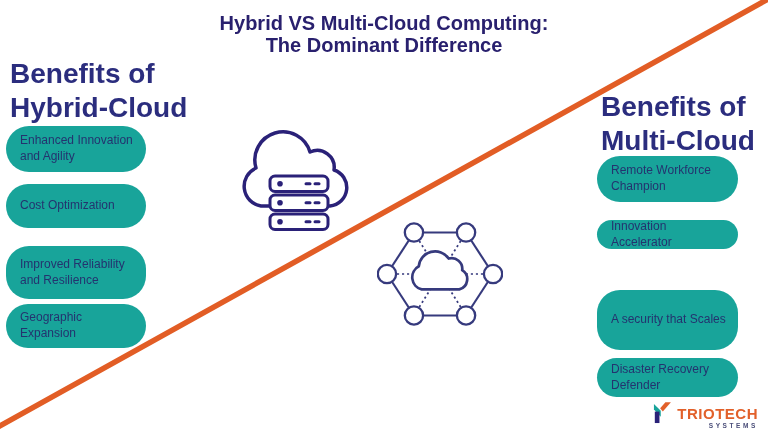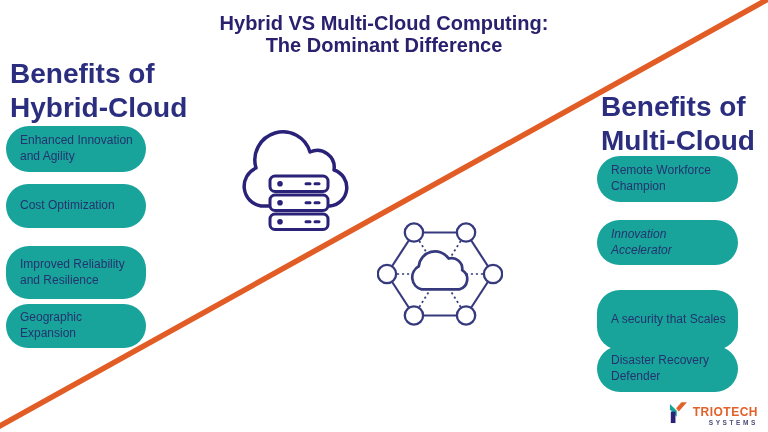--- a/index.html
+++ b/index.html
@@ -38,33 +38,33 @@
     display: flex; align-items: center;
     padding: 0 10px 0 14px;
   }
   .pill-left  { left: 6px;   width: 140px; }
   .pill-right { left: 597px; width: 141px; }
   .pl1 { top: 126px; height: 46px; }
   .pl2 { top: 184px; height: 44px; }
   .pl3 { top: 246px; height: 53px; }
   .pl4 { top: 304px; height: 44px; }
   .pr1 { top: 156px; height: 46px; }
-  .pr2 { top: 220px; height: 45px; font-style: italic; }
+  .pr2 { top: 220px; height: 29px; }
   .pr3 { top: 290px; height: 60px; }
-  .pr4 { top: 346px; height: 46px; }
+  .pr4 { top: 358px; height: 39px; }
 
   .icon-hybrid  { position: absolute; left: 230px; top: 130px; }
   .icon-multi   { position: absolute; left: 377px; top: 220px; }
 
   .logo {
     position: absolute; right: 10px; bottom: 3px;
     display: flex; align-items: flex-start; gap: 4px;
   }
   .logo-text { display: flex; flex-direction: column; align-items: flex-end; padding-top: 5px; }
-  .logo-brand { color: #e2602a; font-size: 12px; font-weight: 700; letter-spacing: 0.5px; line-height: 1; }
+  .logo-brand { color: #e2602a; font-size: 15px; font-weight: 700; letter-spacing: 0.5px; line-height: 1; }
   .logo-sub   { color: #4c4f7a; font-size: 6.5px; font-weight: 700; letter-spacing: 2.6px; line-height: 1; margin-top: 2px; }
 </style>
 </head>
 <body>
 
 <div class="canvas">
 
   <svg class="diag-line" viewBox="0 0 768 432">
     <line x1="770" y1="-2" x2="-4" y2="428" stroke="#e25d25" stroke-width="5.5" stroke-linecap="round"></line>
   </svg>

